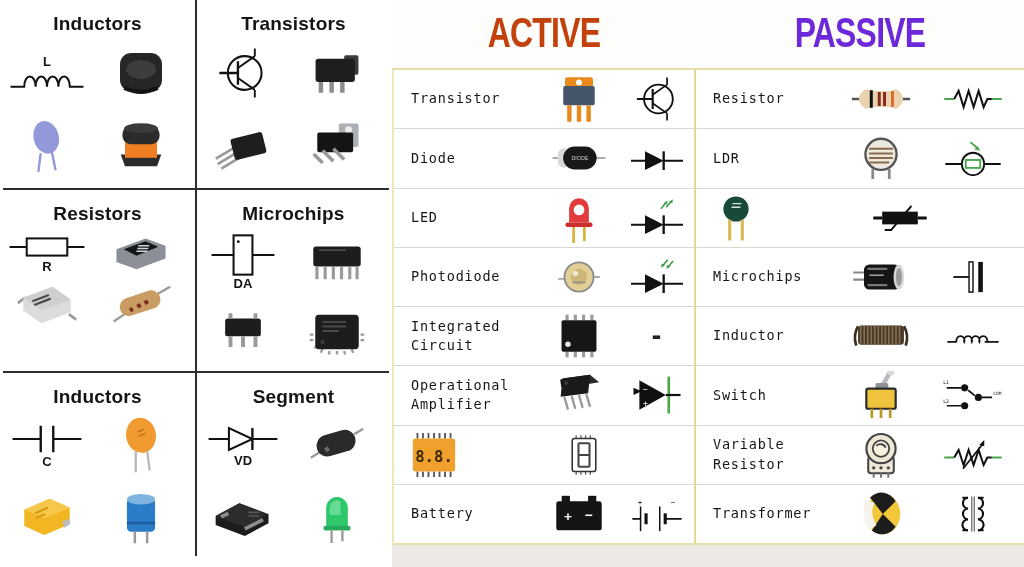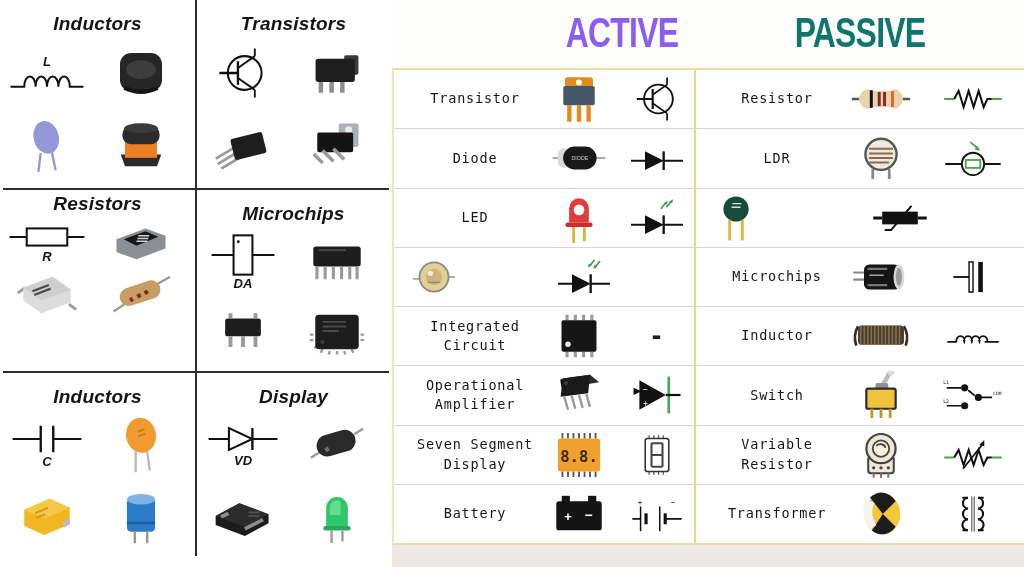--- a/index.html
+++ b/index.html
@@ -1,37 +1,37 @@
 <!DOCTYPE html>
 <html><head>
 <meta charset="utf-8">
 <style>
   html,body{margin:0;padding:0;background:#fff;}
   #stage{position:relative;width:1024px;height:567px;background:#fdfdfc;overflow:hidden;
          font-family:"Liberation Sans",sans-serif;}
   
-  .left{position:absolute;left:0;top:0;width:392px;height:567px;background:#fff;font-style:italic;}
+  .left{position:absolute;left:0;top:0;width:392px;height:567px;background:#fff;}
   .vline{position:absolute;left:195px;top:0;width:2px;height:556px;background:#2d2d2d;}
   .hline{position:absolute;left:3px;width:386px;height:2px;background:#2d2d2d;}
   .cell{position:absolute;width:195px;display:flex;flex-direction:column;align-items:center;}
   .cell .ttl{margin:13px 0 0;font-size:19px;font-weight:bold;color:#141414;letter-spacing:.2px;}
   .cgrid{flex:1;display:grid;grid-template-columns:94px 94px;grid-template-rows:1fr 1fr;
          align-items:center;justify-items:center;width:100%;padding:2px 0 6px;box-sizing:border-box;}
   .itm{display:flex;flex-direction:column;align-items:center;justify-content:center;}
   .slabel{font-weight:bold;font-size:13px;color:#141414;margin-top:-2px;}
   .slabel.above{margin:0 0 -2px 0;}
   
   .rt{position:absolute;left:392px;top:0;width:632px;height:567px;}
   .hdr{position:absolute;top:8px;height:50px;display:flex;align-items:center;justify-content:center;}
   .hdr span{font-size:42px;font-weight:800;transform:scaleX(.76);letter-spacing:-1px;}
-  #hdr-active{left:0;width:304px;color:#8b5cf6;justify-content:flex-end;}
-  #hdr-passive{left:304px;width:328px;color:#0f766e;}
+  #hdr-active{left:0;width:304px;color:#c2410c;}
+  #hdr-passive{left:304px;width:328px;color:#6d28d9;}
   .tables{position:absolute;left:0;top:68px;width:632px;height:477px;display:flex;
           border-top:2px solid #e7dfa6;border-bottom:2px solid #e7dfa6;border-left:2px solid #ece6bd;
-          box-sizing:border-box;background:#fff;text-align:center;}
+          box-sizing:border-box;background:#fff;}
   .tbl{display:flex;flex-direction:column;height:100%;}
   #tbl-active{width:302px;border-right:2px solid #e3d98f;box-sizing:border-box;}
   #tbl-passive{flex:1;}
   .row{flex:1;display:flex;align-items:center;border-bottom:1px solid #d8d8d8;background:#fff;}
   .row:last-child{border-bottom:none;}
   .rname{flex:0 0 128px;padding-left:17px;font-family:"DejaVu Sans Mono","Liberation Mono",monospace;
          font-size:13.5px;letter-spacing:.8px;color:#161616;line-height:1.45;}
   .rphoto{flex:0 0 80px;display:flex;align-items:center;justify-content:center;}
   .rsym{flex:1;display:flex;align-items:center;justify-content:center;}
   .dash{font-family:"DejaVu Sans Mono",monospace;font-size:24px;font-weight:bold;color:#222;}
@@ -108,21 +108,21 @@
           <svg width="58" height="52" viewBox="0 0 64 58">
               <rect x="34" y="4" width="22" height="26" rx="2" fill="#aab0b4"></rect>
               <circle cx="45" cy="11" r="4" fill="#e9ecee"></circle>
               <rect x="10" y="14" width="40" height="22" rx="2" fill="#141414"></rect>
               <path d="M6 38 L16 48 M16 34 L28 46 M28 32 L40 44" stroke="#9a9a9a" stroke-width="4"></path>
             </svg>
         </div>
       </div>
     </div>
 
-    <div class="cell" style="left:0;top:180px;height:138px">
+    <div class="cell" style="left:0;top:190px;height:138px">
       <div class="ttl">Resistors</div>
       <div class="cgrid">
         <div class="itm">
           <svg width="78" height="28" viewBox="0 0 100 34">
               <path d="M2 17 H24 M76 17 H98" stroke="#111" stroke-width="2.6"></path>
               <rect x="24" y="6" width="52" height="22" fill="#fff" stroke="#111" stroke-width="2.6"></rect>
             </svg>
           <span class="slabel">R</span>
         </div>
         <div class="itm">
@@ -216,21 +216,21 @@
               <rect x="9" y="12" width="32" height="38" rx="5" fill="#2a7bc8"></rect>
               <ellipse cx="25" cy="13" rx="16" ry="6" fill="#7fb3e0"></ellipse>
               <path d="M9 40 h32" stroke="#1d5f9e" stroke-width="3"></path>
               <path d="M18 50 V63 M32 50 V63" stroke="#9a9a9a" stroke-width="2.8"></path>
             </svg>
         </div>
       </div>
     </div>
 
     <div class="cell" style="left:196px;top:373px;height:184px">
-      <div class="ttl">Display</div>
+      <div class="ttl">Segment</div>
       <div class="cgrid">
         <div class="itm">
           <svg width="72" height="32" viewBox="0 0 92 40">
               <path d="M2 20 H28 M58 20 H90" stroke="#111" stroke-width="2.6"></path>
               <path d="M28 6 L28 34 L58 20 Z" fill="none" stroke="#111" stroke-width="2.6"></path>
               <path d="M58 6 V34" stroke="#111" stroke-width="3"></path>
             </svg>
           <span class="slabel">VD</span>
         </div>
         <div class="itm">
@@ -328,20 +328,21 @@
                 <polygon points="58,2 52,6 57,8" fill="#3f9e46"></polygon>
                 <polygon points="66,0 60,4 65,6" fill="#3f9e46"></polygon>
                 <path d="M3 38 H24 M52 38 H81" stroke="#111" stroke-width="3"></path>
                 <path d="M24 24 L24 52 L52 38 Z" fill="#111"></path>
                 <path d="M52 24 V52" stroke="#111" stroke-width="3.5"></path>
               </svg>
           </div>
         </div>
 
         <div class="row">
+          <div class="rname">Photodiode</div>
           <div class="rphoto">
             <svg width="46" height="40" viewBox="0 0 50 44">
                 <path d="M2 24 H12 M38 22 H48" stroke="#aaa" stroke-width="2"></path>
                 <circle cx="25" cy="22" r="16" fill="#e3cf96" stroke="#8a8a8a" stroke-width="2"></circle>
                 <circle cx="25" cy="22" r="9" fill="#cdb678"></circle>
                 <circle cx="21" cy="18" r="3" fill="#f3ead0"></circle>
                 <path d="M18 28 h14" stroke="#8a8a8a" stroke-width="1.6"></path>
               </svg>
           </div>
           <div class="rsym">
@@ -389,21 +390,20 @@
                 <path d="M10 7 L10 47 L46 27 Z" fill="#111"></path>
                 <polygon points="2,17 2,27 13,22" fill="#111"></polygon>
                 <path d="M46 27 H66" stroke="#111" stroke-width="3"></path>
                 <text x="15" y="23" font-size="11" fill="#fff" font-family="DejaVu Sans Mono,monospace">−</text>
                 <text x="15" y="42" font-size="11" fill="#fff" font-family="DejaVu Sans Mono,monospace">+</text>
               </svg>
           </div>
         </div>
 
         <div class="row">
-          <div class="rname">Seven Segment Display</div>
           <div class="rphoto">
             <svg width="52" height="46" viewBox="0 0 56 50">
                 <path d="M10 7 V1 M16 7 V1 M22 7 V1 M28 7 V1 M34 7 V1 M40 7 V1 M46 7 V1 M10 43 V49 M16 43 V49 M22 43 V49 M28 43 V49 M34 43 V49 M40 43 V49 M46 43 V49" stroke="#555" stroke-width="2"></path>
                 <rect x="5" y="7" width="46" height="36" rx="3" fill="#f0a02c"></rect>
                 <text x="28" y="33" font-size="17" font-weight="bold" fill="#3a2a08" text-anchor="middle" font-family="DejaVu Sans Mono,monospace">8.8.</text>
               </svg>
           </div>
           <div class="rsym">
             <svg width="32" height="44" viewBox="0 0 40 56">
                 <path d="M10 3 V7 M16 3 V7 M22 3 V7 M28 3 V7 M10 49 V53 M16 49 V53 M22 49 V53 M28 49 V53" stroke="#555" stroke-width="1.6"></path>

